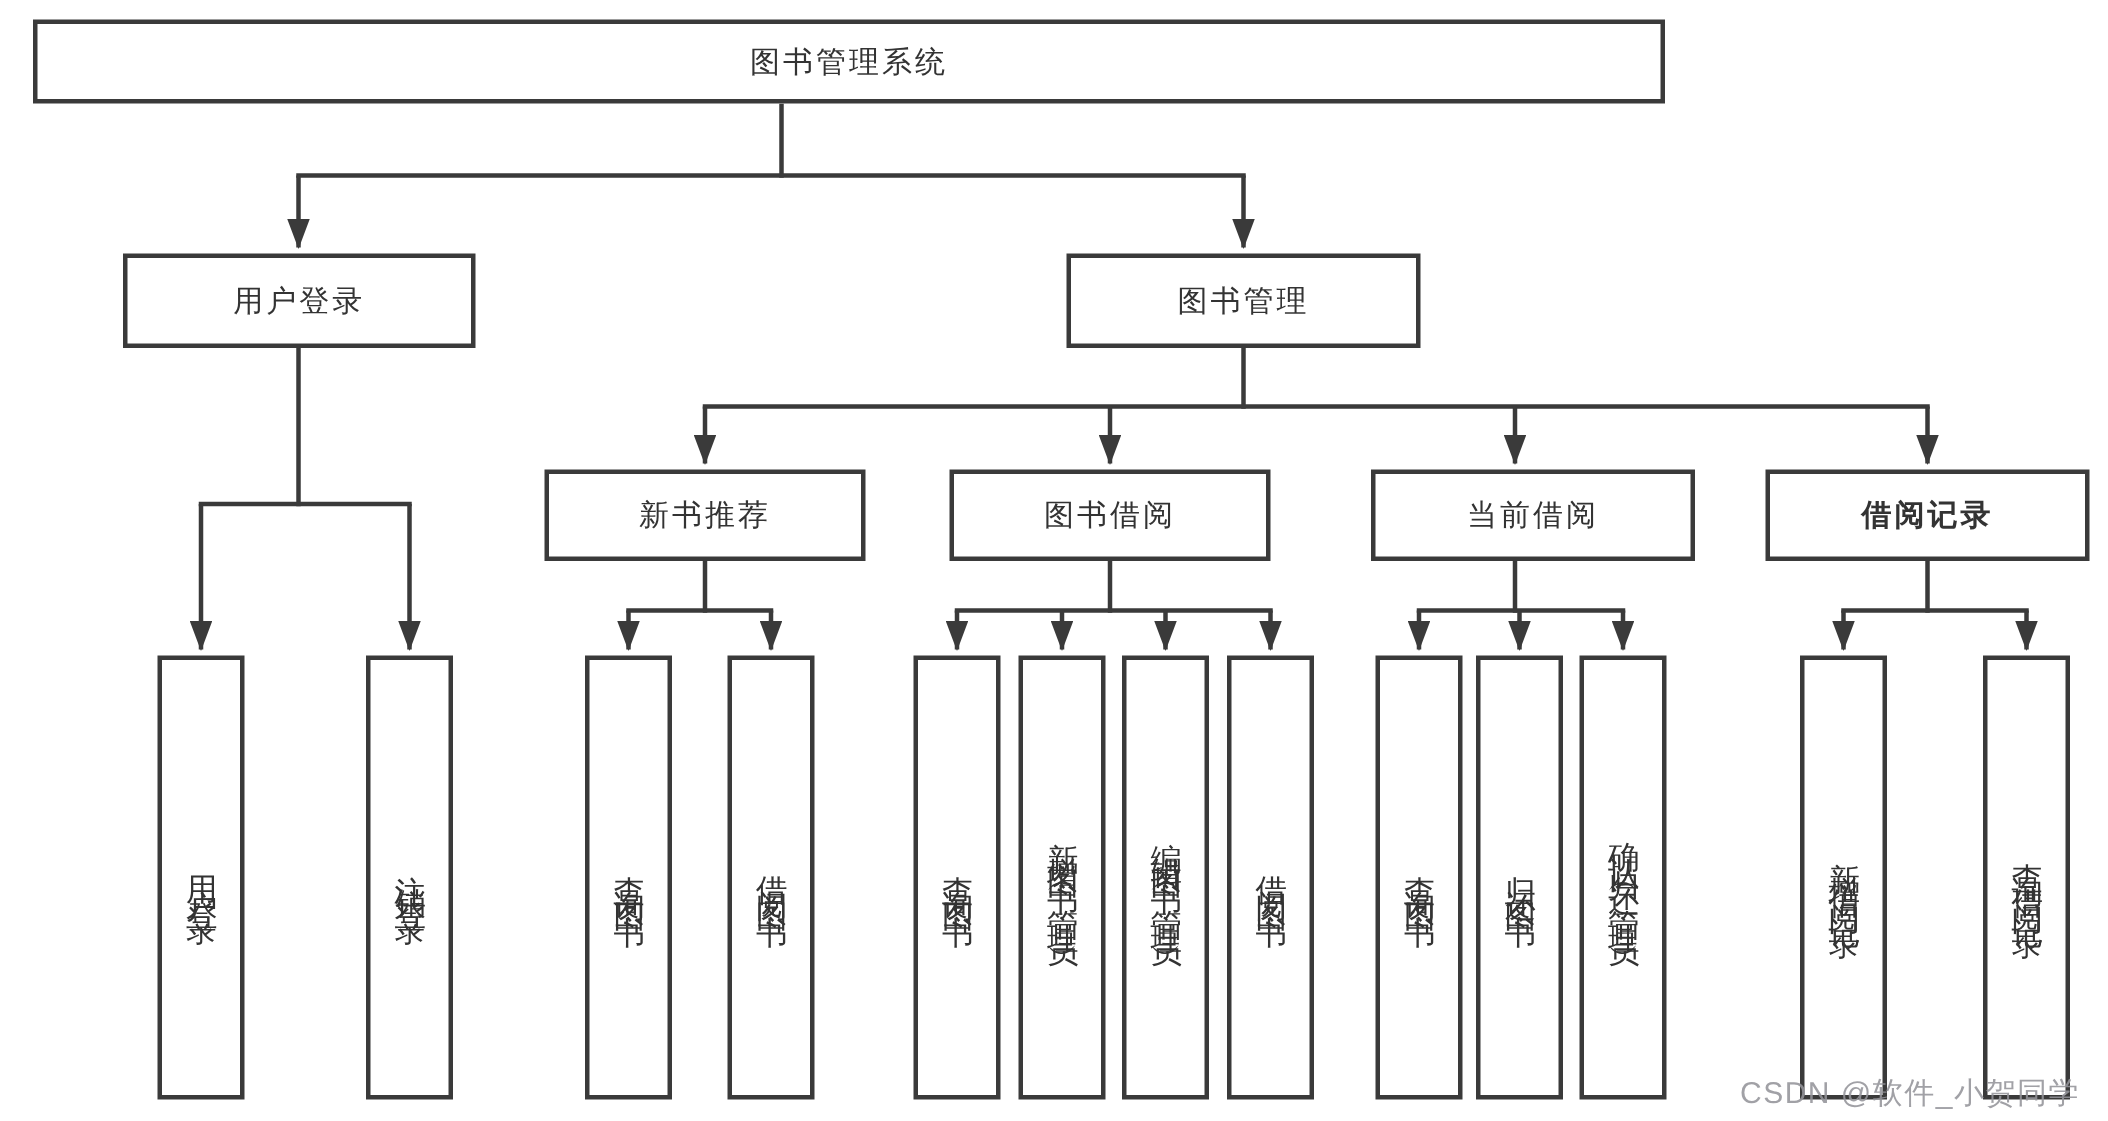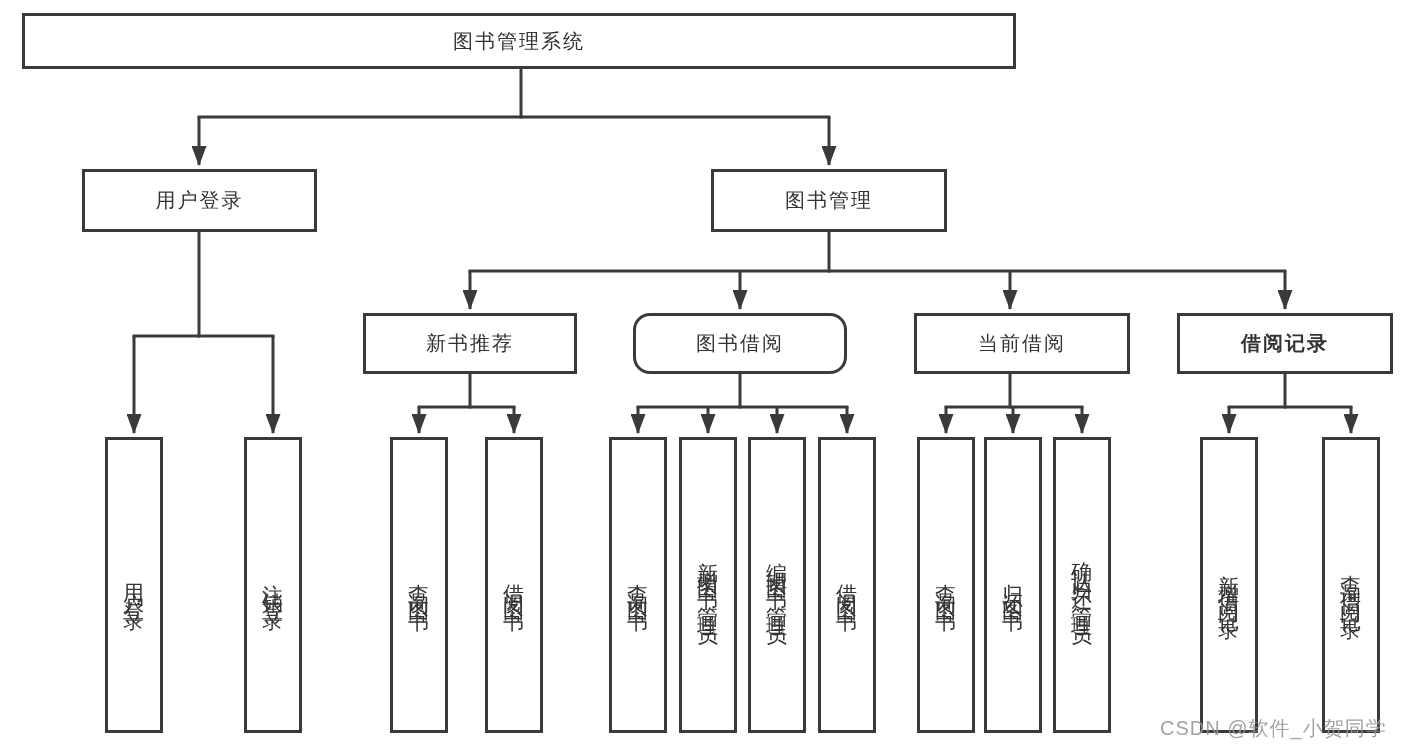--- a/index.html
+++ b/index.html
@@ -104,27 +104,27 @@
       <line x1="1013" y1="407" x2="1013" y2="433" marker-end="url(#arrow)"></line>
       <line x1="1082" y1="407" x2="1082" y2="433" marker-end="url(#arrow)"></line>
 
       <line x1="1285" y1="374" x2="1285" y2="408.5"></line>
       <line x1="1227.5" y1="407" x2="1352.5" y2="407"></line>
       <line x1="1229" y1="407" x2="1229" y2="433" marker-end="url(#arrow)"></line>
       <line x1="1351" y1="407" x2="1351" y2="433" marker-end="url(#arrow)"></line>
     </g>
   </svg>
 
-  <div class="node" style="left:22px; top:13px; width:994px; height:56px;">图书管理系统</div>
+  <div class="node" style="left:22px; top:13px; width:1088px; height:56px;">图书管理系统</div>
 
   <div class="node" style="left:82px; top:169px; width:235px; height:63px;">用户登录</div>
   <div class="node" style="left:711px; top:169px; width:236px; height:63px;">图书管理</div>
 
   <div class="node" style="left:363px; top:313px; width:214px; height:61px;">新书推荐</div>
-  <div class="node" style="left:633px; top:313px; width:214px; height:61px;border-radius:17px;">图书借阅</div>
+  <div class="node" style="left:633px; top:313px; width:214px; height:61px;">图书借阅</div>
   <div class="node" style="left:902px; top:313px; width:216px; height:61px;margin-left:12px;">当前借阅</div>
   <div class="node" style="left:1177px; top:313px; width:216px; height:61px;font-weight:bold;">借阅记录</div>
 
   <div class="node leaf" style="left:105px; top:437px; width:58px; height:296px;">
     <span class="vtext">用户登录</span>
   </div>
   <div class="node leaf" style="left:244px; top:437px; width:58px; height:296px;">
     <span class="vtext">注销登录</span>
   </div>
 

